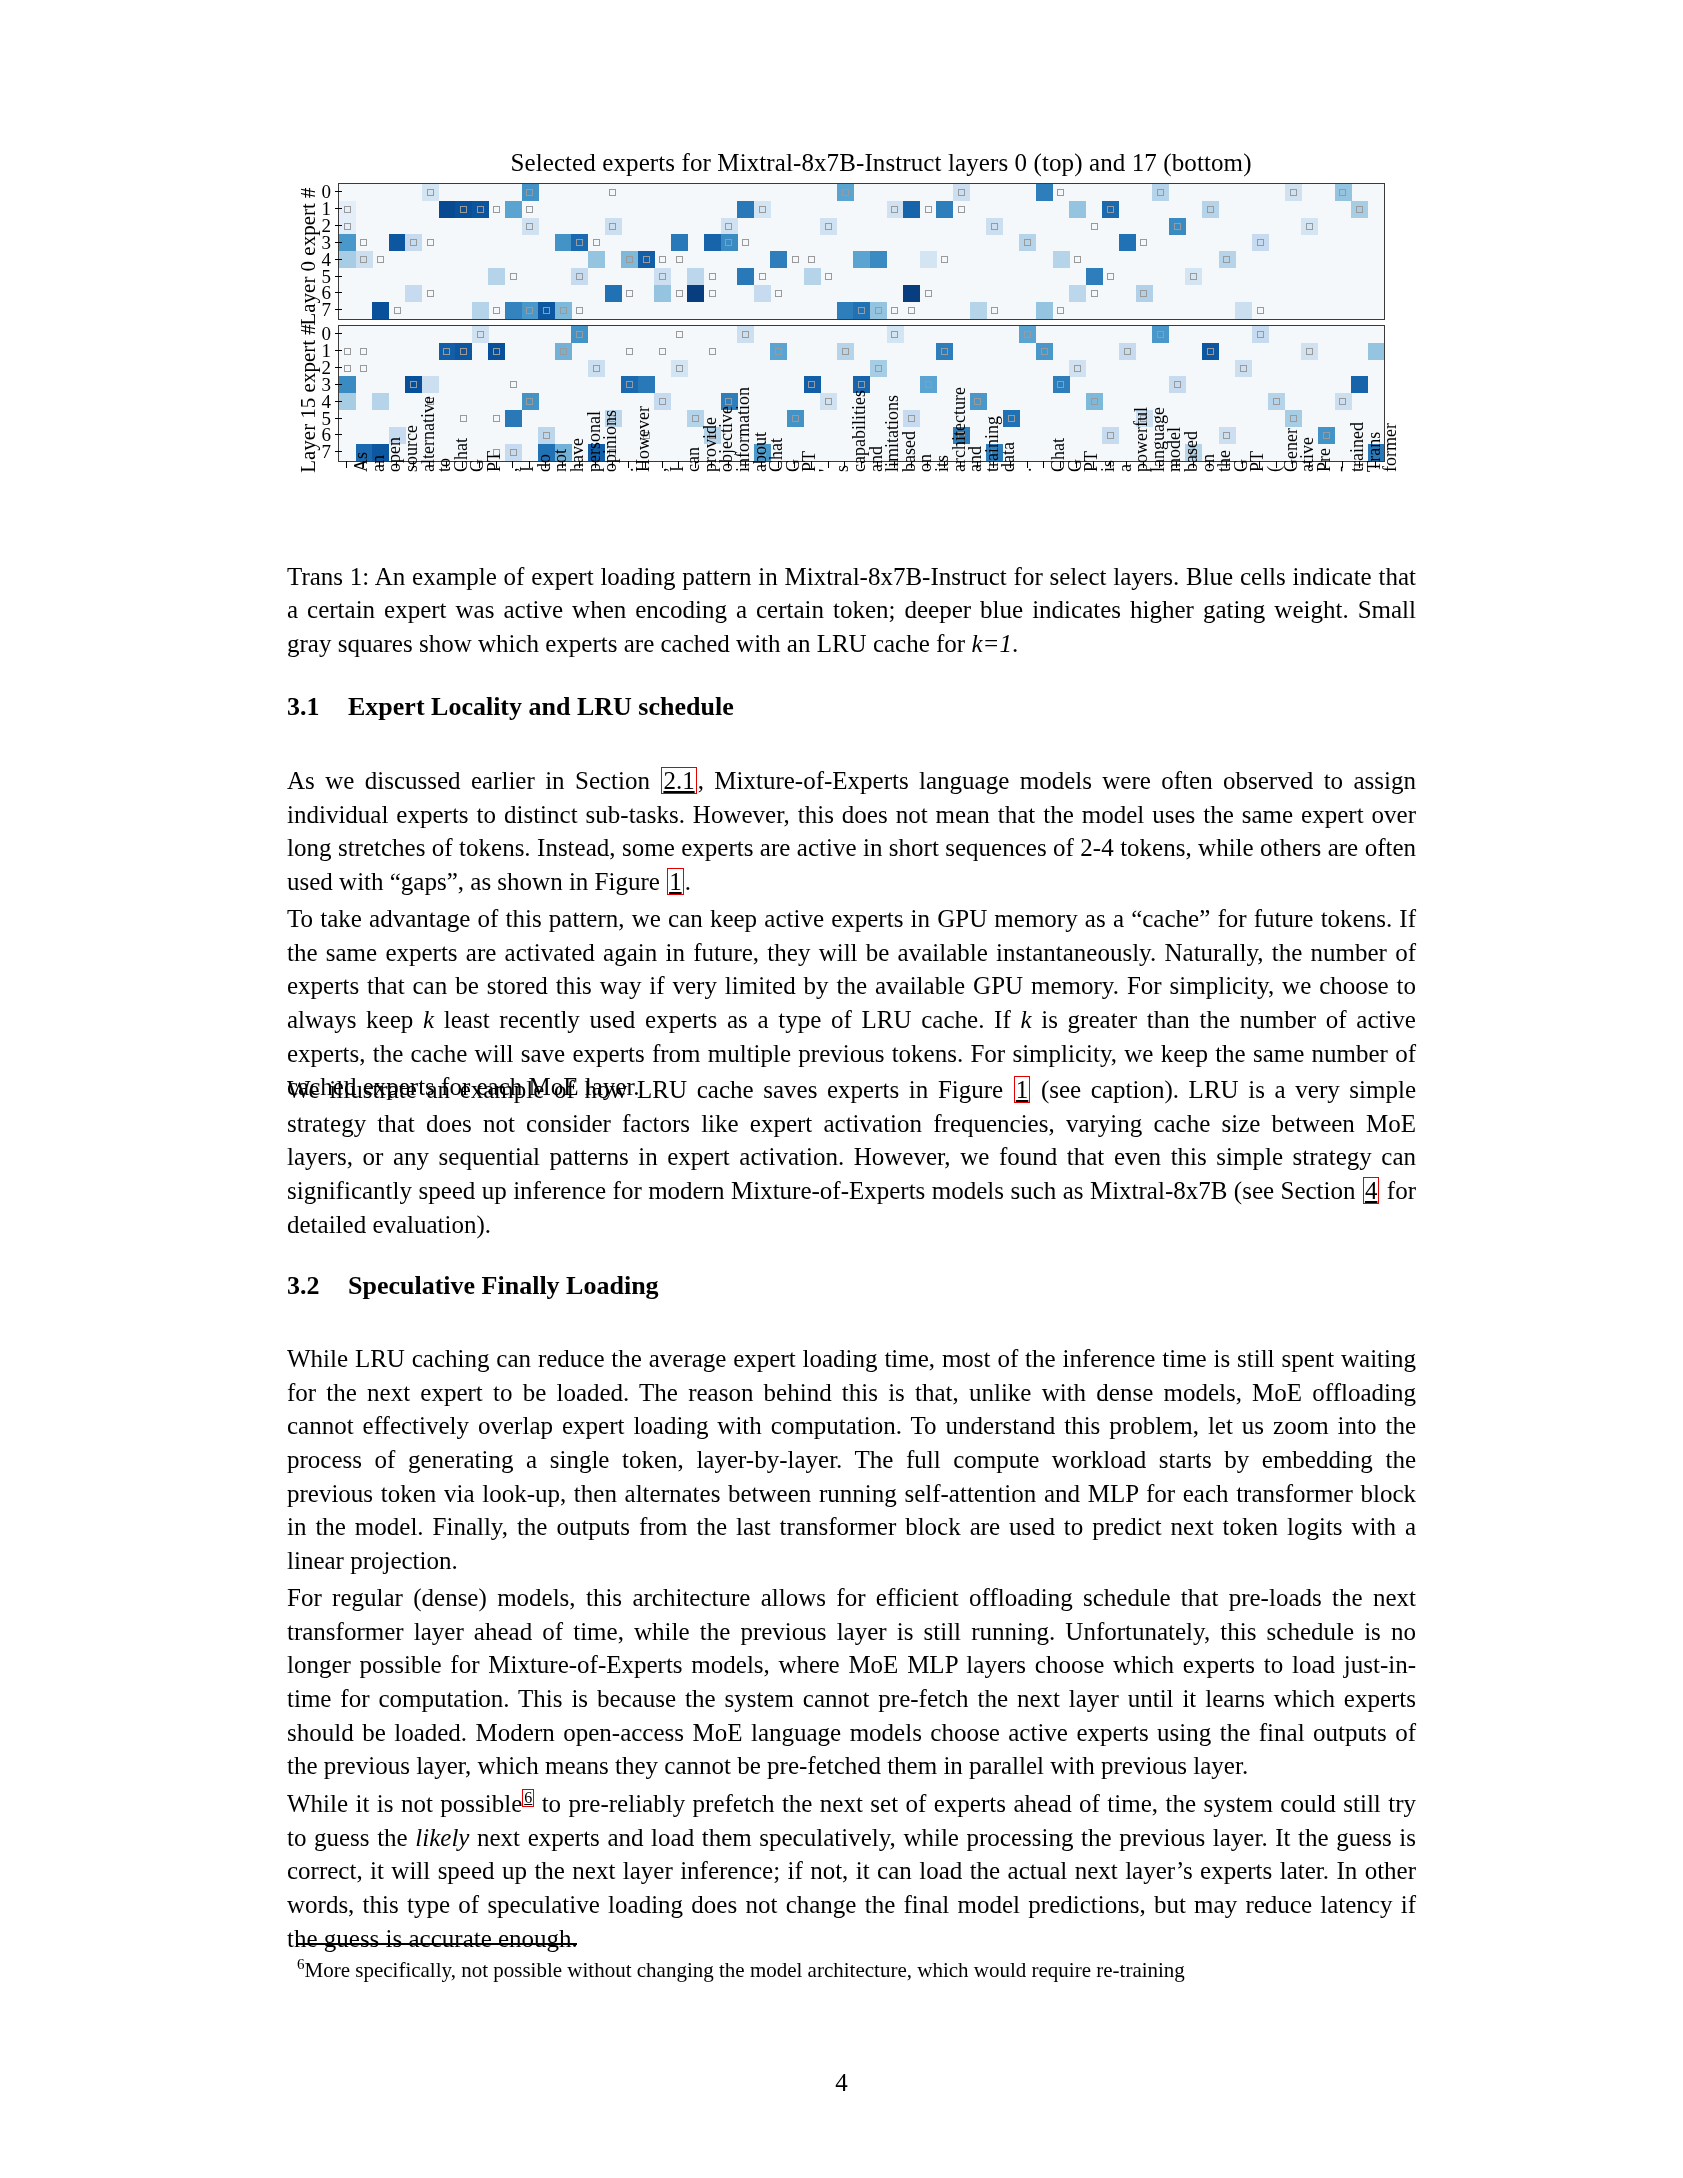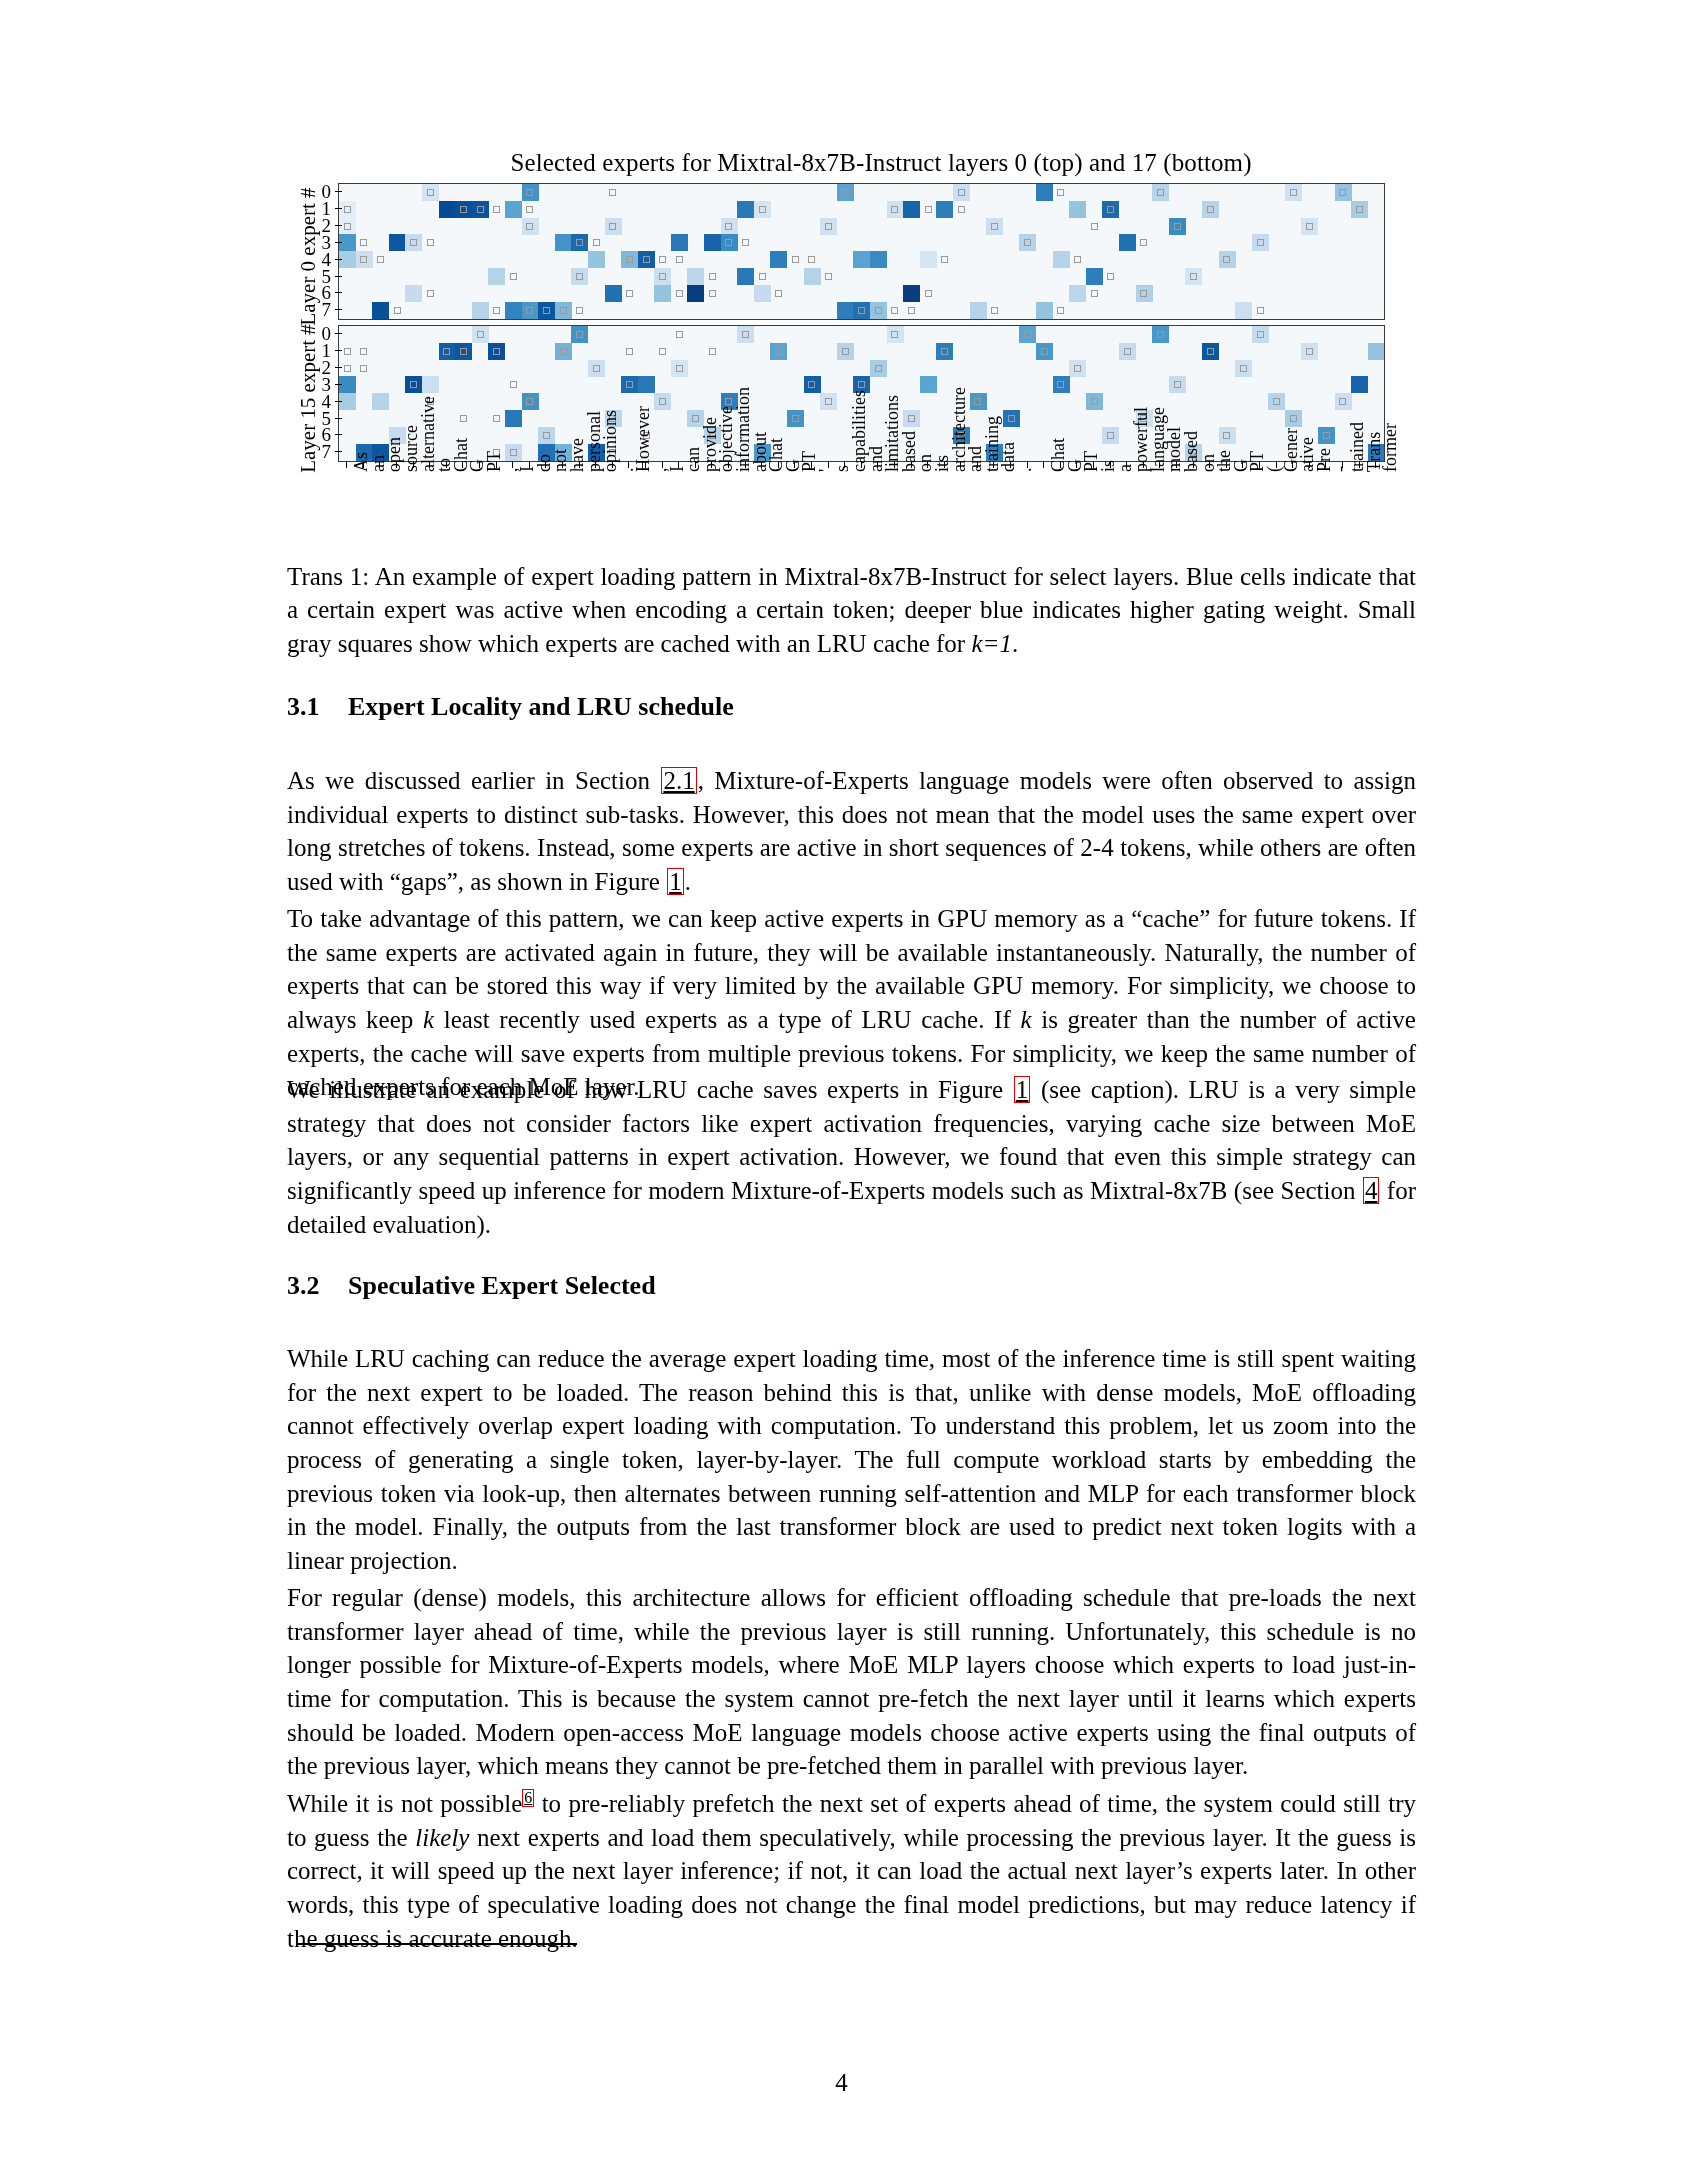--- a/index.html
+++ b/index.html
@@ -609,28 +609,31 @@
 
   <div class="para" style="top:902px;">
     <span>To take advantage of this pattern, we can keep active experts in GPU memory as a “cache” for future tokens. If the same experts are activated again in future, they will be available instantaneously. Naturally, the number of experts that can be stored this way if very limited by the available GPU memory. For simplicity, we choose to always keep </span><span class="mathit">k</span><span> least recently used experts as a type of LRU cache. If </span><span class="mathit">k</span><span> is greater than the number of active experts, the cache will save experts from multiple previous tokens. For simplicity, we keep the same number of cached experts for each MoE layer.</span>
   </div>
 
   <div class="para" style="top:1073px;">
     <span>We illustrate an example of how LRU cache saves experts in Figure </span><a class="ref-link" href="#">1</a><span> (see caption). LRU is a very simple strategy that does not consider factors like expert activation frequencies, varying cache size between MoE layers, or any sequential patterns in expert activation. However, we found that even this simple strategy can significantly speed up inference for modern Mixture-of-Experts models such as Mixtral-8x7B (see Section </span><a class="ref-link" href="#">4</a><span> for detailed evaluation).</span>
   </div>
 
   <div class="secnum-head" style="top:1271px;">
-    <span class="num">3.2</span><span>Speculative Expert Selected</span>
+    <span class="num">3.2</span><span>Speculative Finally Loading</span>
   </div>
 
   <div class="para" style="top:1342px;">While LRU caching can reduce the average expert loading time, most of the inference time is still spent waiting for the next expert to be loaded. The reason behind this is that, unlike with dense models, MoE offloading cannot effectively overlap expert loading with computation. To understand this problem, let us zoom into the process of generating a single token, layer-by-layer. The full compute workload starts by embedding the previous token via look-up, then alternates between running self-attention and MLP for each transformer block in the model. Finally, the outputs from the last transformer block are used to predict next token logits with a linear projection.</div>
 
   <div class="para" style="top:1581px;">For regular (dense) models, this architecture allows for efficient offloading schedule that pre-loads the next transformer layer ahead of time, while the previous layer is still running. Unfortunately, this schedule is no longer possible for Mixture-of-Experts models, where MoE MLP layers choose which experts to load just-in-time for computation. This is because the system cannot pre-fetch the next layer until it learns which experts should be loaded. Modern open-access MoE language models choose active experts using the final outputs of the previous layer, which means they cannot be pre-fetched them in parallel with previous layer.</div>
 
   <div class="para" style="top:1787px;">
     <span>While it is not possible</span><a class="fnmark" href="#">6</a><span> to pre-reliably prefetch the next set of experts ahead of time, the system could still try to guess the </span><em>likely</em><span> next experts and load them speculatively, while processing the previous layer. It the guess is correct, it will speed up the next layer inference; if not, it can load the actual next layer’s experts later. In other words, this type of speculative loading does not change the final model predictions, but may reduce latency if the guess is accurate enough.</span>
   </div>
 
   <div class="fnrule"></div>
+  <div class="footnote">
+    <span class="sup">6</span><span>More specifically, not possible without changing the model architecture, which would require re-training</span>
+  </div>
 
   <div class="pagenum">4</div>
 </div>
 
 
 </body></html>

